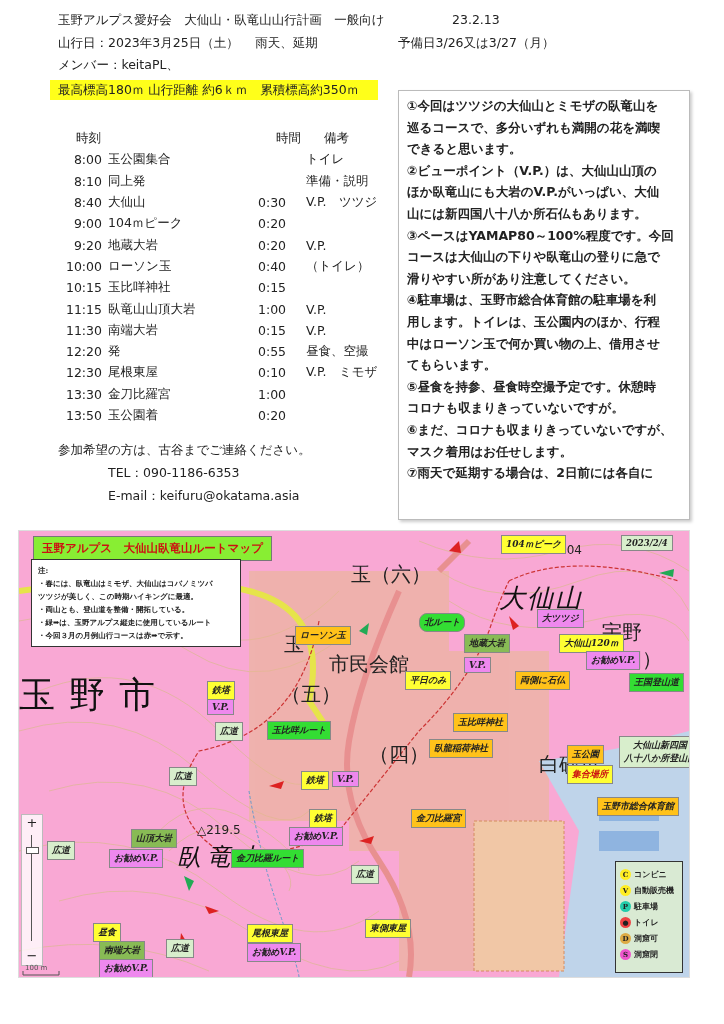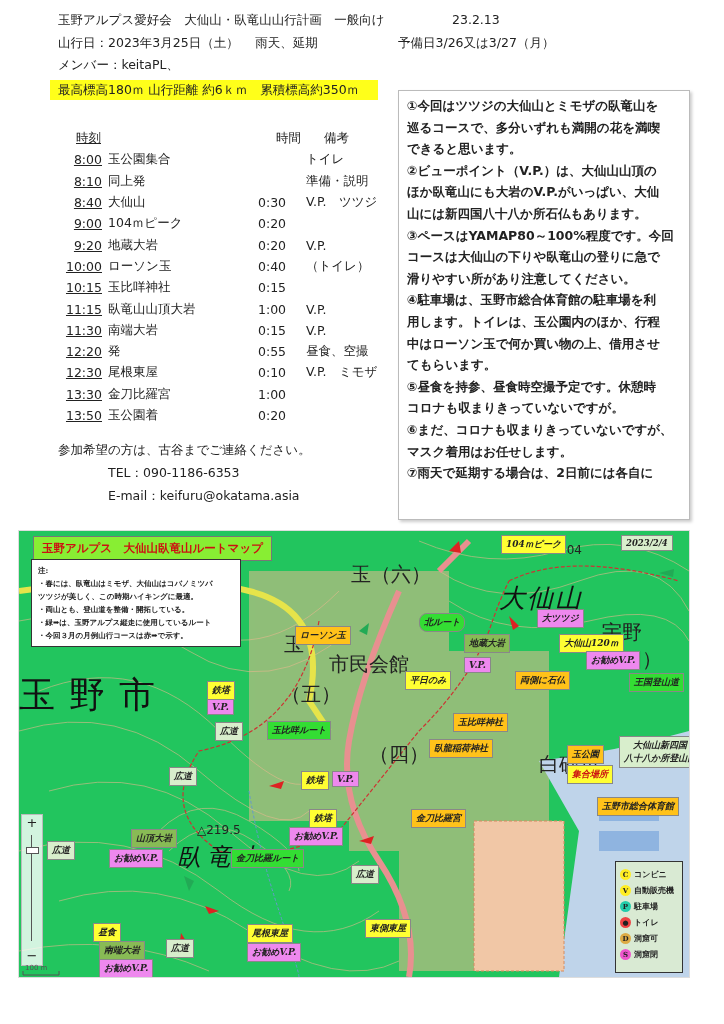--- a/index.html
+++ b/index.html
@@ -2,30 +2,30 @@
 <html><head>
 <meta charset="utf-8">
 <style>
   html, body { margin:0; padding:0; background:#fff; }
   body { width:724px; height:1024px; position:relative; overflow:hidden;
          font-family:"DejaVu Sans", sans-serif; color:#222; }
   .line { position:absolute; font-size:12.5px; white-space:nowrap; line-height:16px; }
   .hl { background:#ffff1a; }
   .sched { position:absolute; left:58px; top:128px; font-size:12.5px; }
   .row { height:21.3px; display:flex; align-items:center; white-space:nowrap; }
-  .c-time { width:44px; text-align:right; margin-right:6px;text-decoration:underline; }
+  .c-time { width:44px; text-align:right; margin-right:6px; }
   .c-place { width:150px; }
   .c-dur { width:48px; }
   .c-note { width:90px; }
   .notes { position:absolute; left:398px; top:90px; width:290px; height:428px;
            border:1px solid #bbb; box-shadow:2px 2px 3px #ccc; background:#fff; }
   .notes p { margin:0; padding:0 8px; font-size:12.5px; line-height:21.6px;font-weight:bold; }
 
   .map { position:absolute; left:18px; top:530px; width:670px; height:446px; overflow:hidden;
-         background:#22c55e; border:1px solid #ddd; }
+         background:#f9a8d4; border:1px solid #ddd; }
   .map svg.bg { position:absolute; left:0; top:0; }
   .lbl { position:absolute; font-size:9px; font-style:italic; font-weight:bold; font-family:"DejaVu Serif", serif;
          padding:2px 4px; border:1px solid #888; white-space:nowrap; color:#222; }
   .y { background:#ffff33; }
   .o { background:#ffc21a; }
   .p { background:#ee88ee; }
   .g { background:#33dd33; }
   .dg { background:#88bb55; }
   .lg { background:#d8eecc; }
   .big { position:absolute; font-size:30px; color:#111; letter-spacing:10px; font-family:"DejaVu Sans", sans-serif; }

